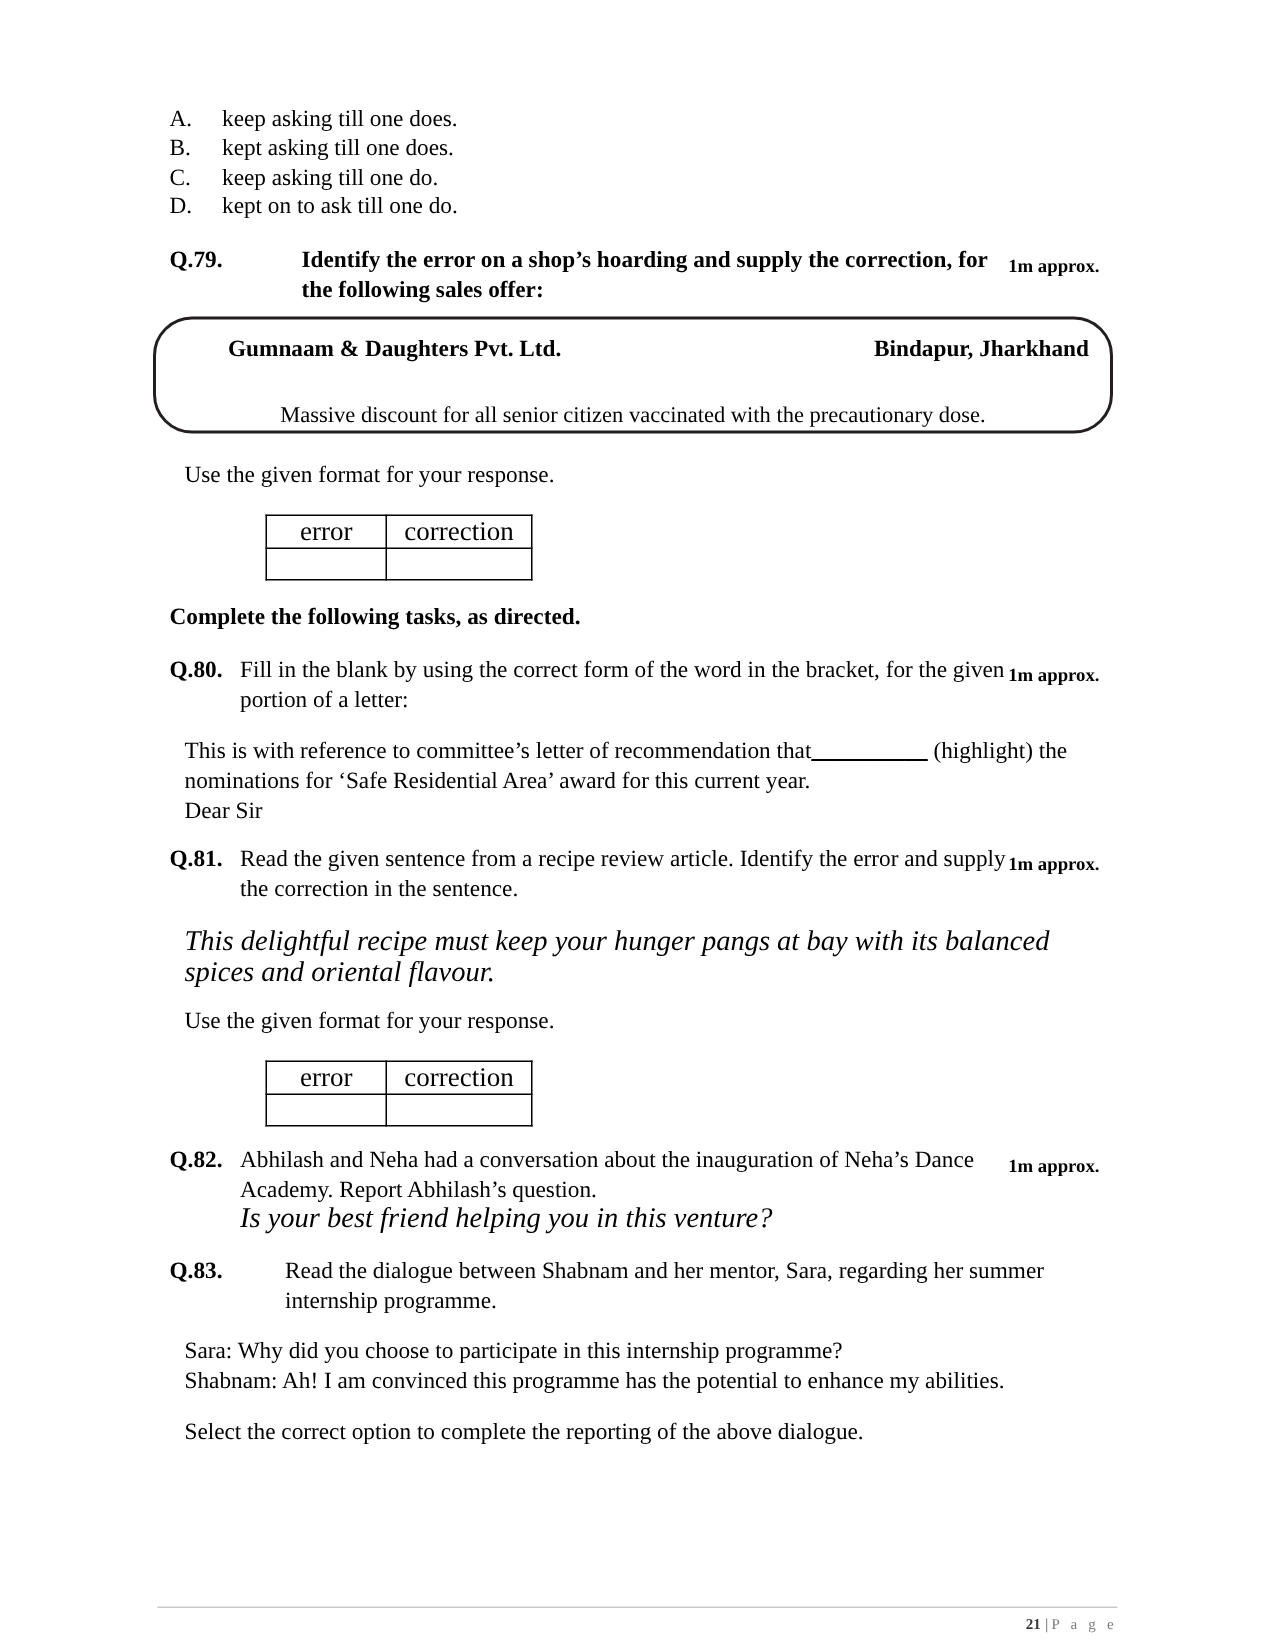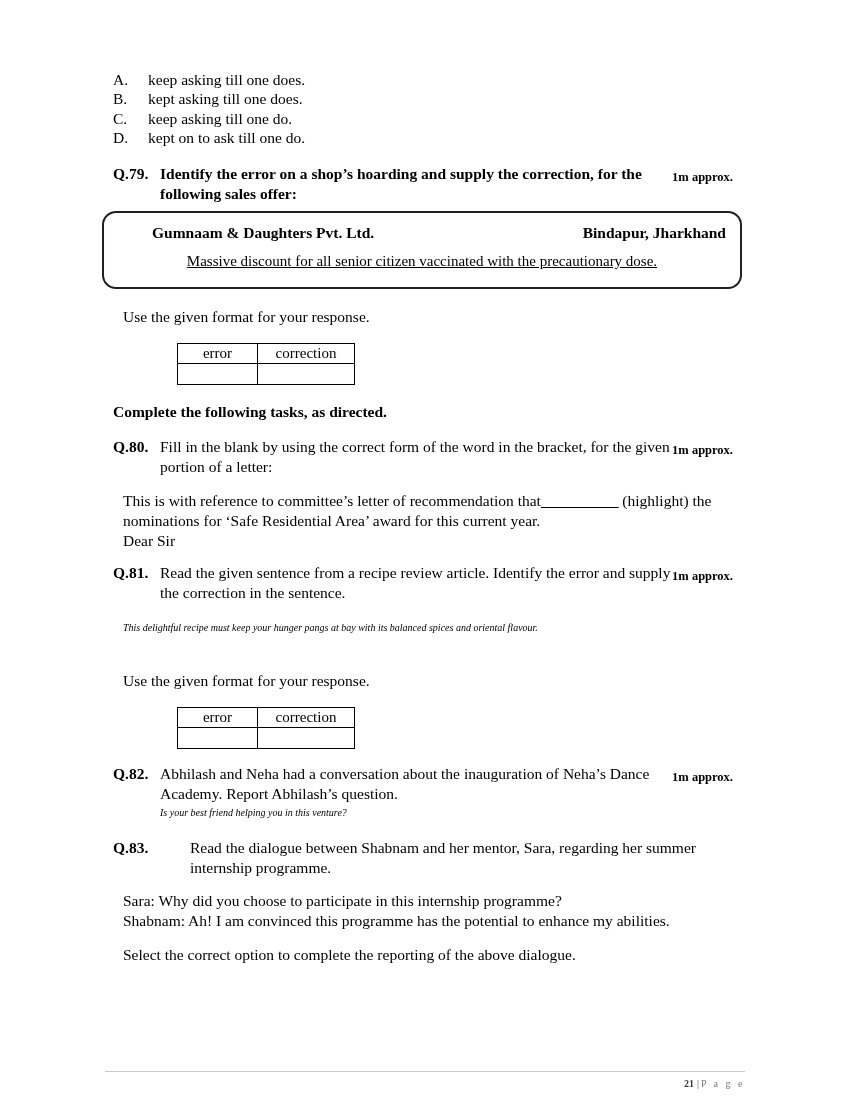--- a/index.html
+++ b/index.html
@@ -63,62 +63,61 @@
     font-size: 15.5px;
     font-weight: bold;
   }
 
   .plain {
     font-size: 15.5px;
     line-height: 20px;
   }
   .ital {
     font-style: italic;
-    font-size: 10px;
+    font-size: 19px;
     line-height: 21px;
   }
   .center { text-align: left; }
 
   
   .hoarding {
     left: 102px;
     top: 211px;
     width: 640px;
     height: 78px;
     border: 2px solid #231f20;
-    border-radius: 14px;
+    border-radius: 26px;
     box-sizing: border-box;
   }
   .hoarding-head {
     position: absolute;
     left: 0;
     right: 0;
     top: 11px;
     font-weight: bold;
     font-size: 15.5px;
     display: flex;
     padding: 0 14px 0 48px;
     box-sizing: border-box;
   }
   .hoarding-name { flex: 0 0 auto; }
   .hoarding-place { margin-left: auto; }
   .hoarding-line {
     position: absolute;
     left: 0; right: 0;
-    top: 40px;
+    top: 56px;
     text-align: center;
     font-size: 15px;
-    text-decoration: underline;
   }
 
   
   .ectable {
     border-collapse: collapse;
     table-layout: fixed;
-    font-size: 15px;
+    font-size: 18px;
   }
   .ectable td {
     border: 1px solid #000;
     height: 19px;
     text-align: center;
     vertical-align: middle;
     padding: 0 4px;
   }
   .ectable td.c-error { width: 71px; }
   .ectable td.c-corr { width: 88px; }
@@ -167,21 +166,21 @@
     <div class="opt-row">
       <span class="opt-letter">C.</span>
       <span class="opt-text">keep asking till one do.</span>
     </div>
     <div class="opt-row">
       <span class="opt-letter">D.</span>
       <span class="opt-text">kept on to ask till one do.</span>
     </div>
   </div>
 
-  <div class="abs qrow" style="left:113px; top:164px; width:620px;">
+  <div class="abs qrow" style="left:113px; top:164px; width:620px;gap:41px;">
     <span class="qlabel">Q.79.</span>
     <span class="qbody bold"><span class="marks">1m approx.</span><span>Identify the error on a shop’s hoarding and supply the correction, for the following sales offer:</span></span>
   </div>
 
   <div class="abs hoarding">
     <div class="hoarding-head">
       <span class="hoarding-name">Gumnaam &amp; Daughters Pvt. Ltd.</span>
       <span class="hoarding-place">Bindapur, Jharkhand</span>
     </div>
     <div class="hoarding-line">Massive discount for all senior citizen vaccinated with the precautionary dose.</div>

